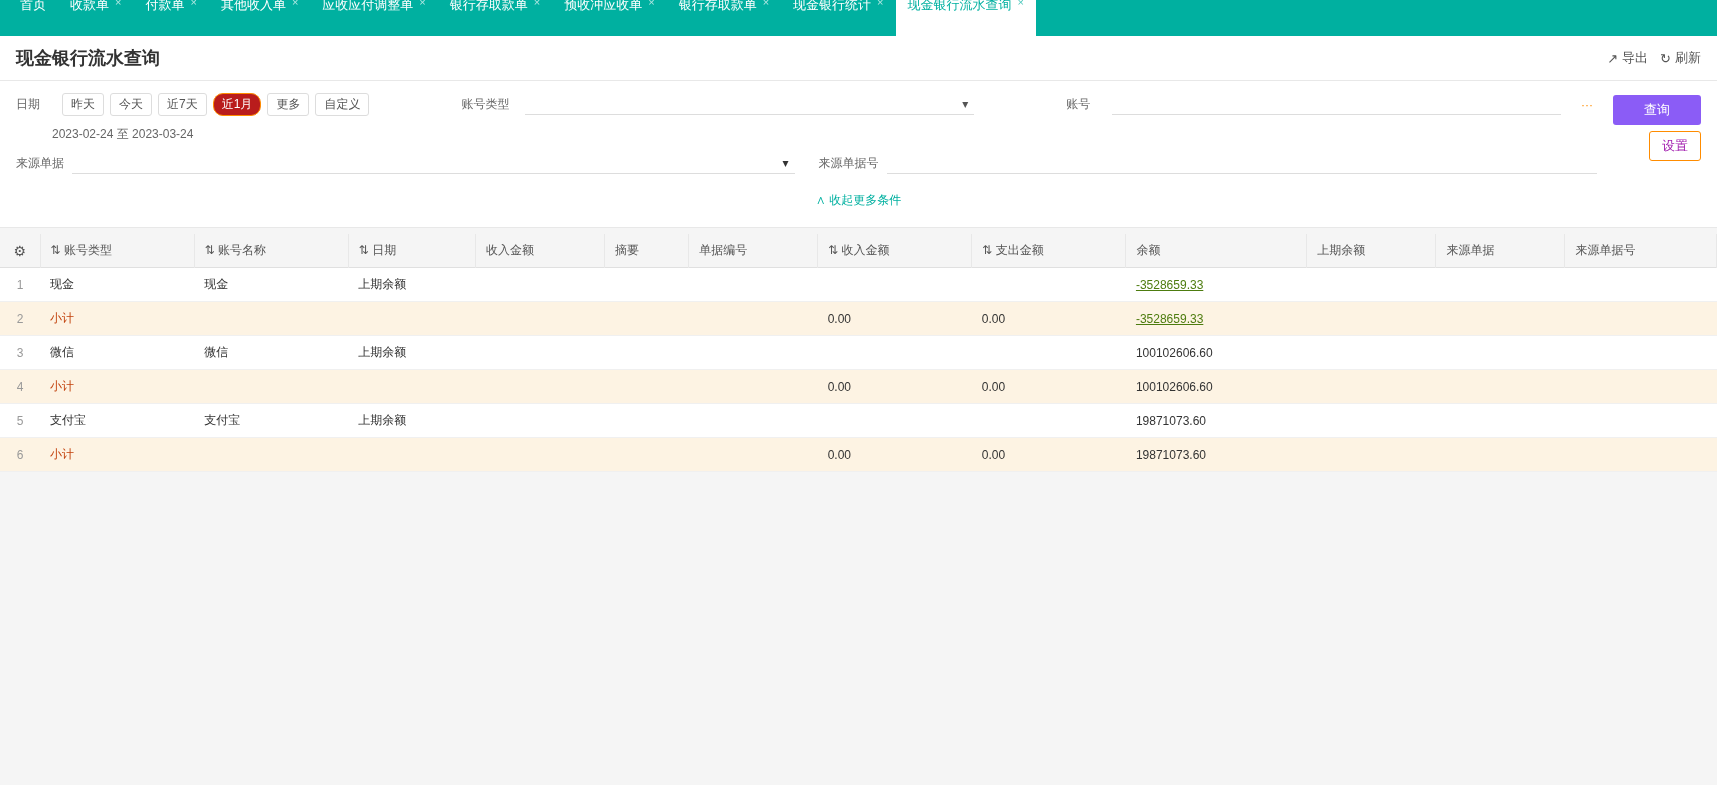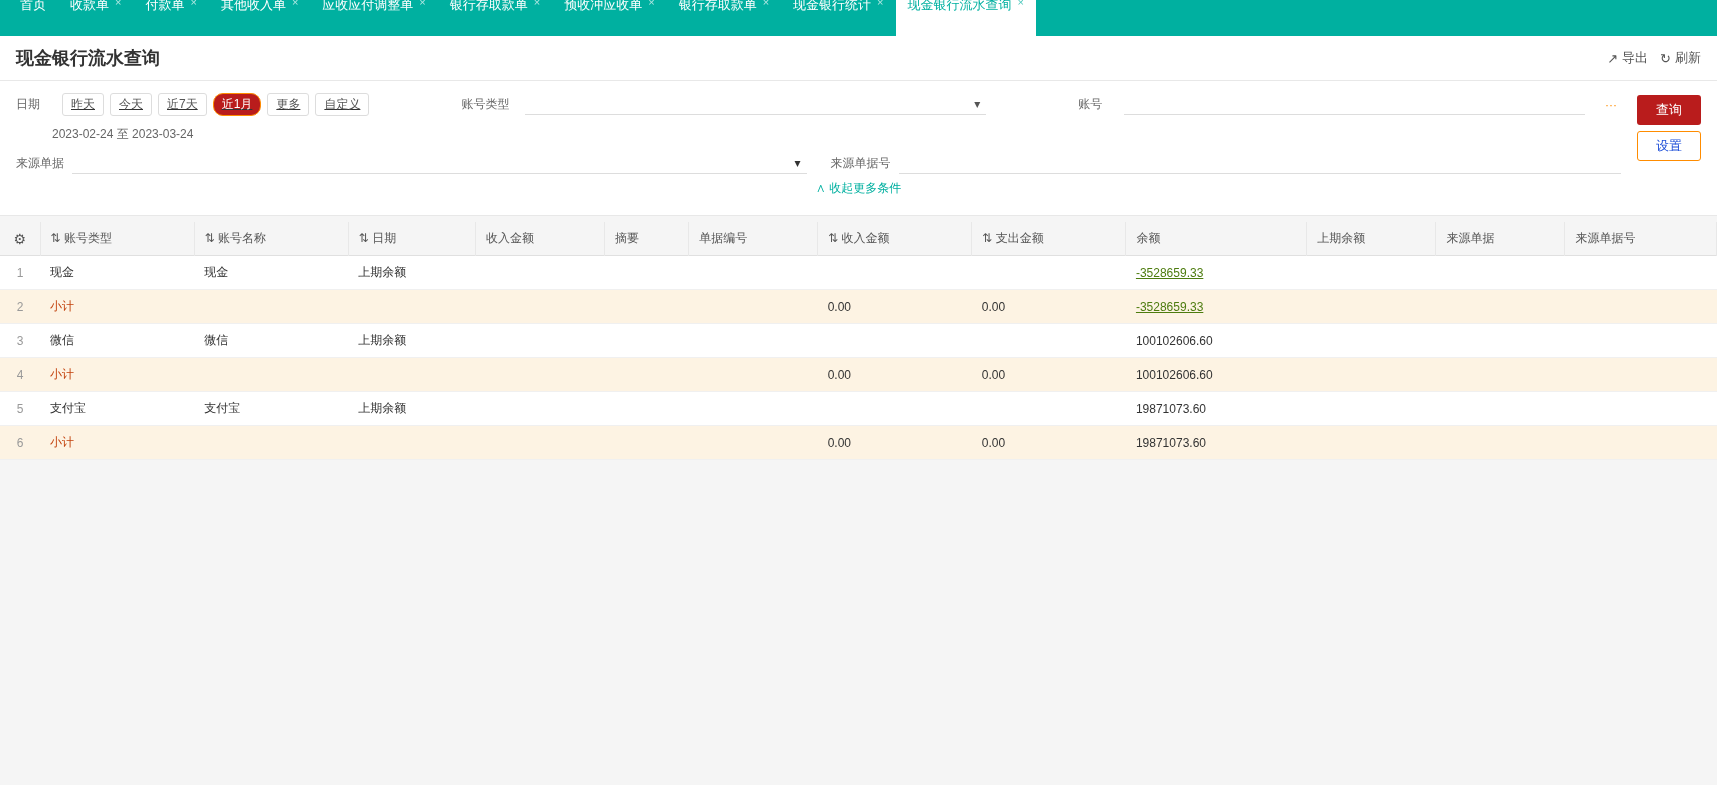--- a/index.html
+++ b/index.html
@@ -77,21 +77,20 @@
     }
     .filter-label {
       color: #666;
       white-space: nowrap;
       min-width: 30px;
     }
     .date-options {
       display: flex;
       align-items: flex-start;
       gap: 6px;
-      text-decoration: underline;
     }
     .date-btn {
       padding: 2px 8px;
       border: 1px solid #ddd;
       border-radius: 3px;
       cursor: pointer;
       color: #555;
       background: #fff;
       font-size: 12px;
     }
@@ -125,36 +124,37 @@
       outline: none;
       font-size: 12px;
       min-width: 300px;
     }
     .ellipsis-btn {
       color: #ff8c00;
       cursor: pointer;
       padding: 0 4px;
     }
     .query-btn {
-      background: #b91c1c;
+      background: #8b5cf6;
       color: #fff;
       border: none;
       padding: 6px 16px;
       border-radius: 3px;
       cursor: pointer;
       font-size: 13px;
     }
     .settings-btn {
       background: #fff;
-      color: #1d4ed8;
+      color: #a21caf;
       border: 1px solid #ff8c00;
-      padding: 5px 18px;
+      padding: 5px 12px;
       border-radius: 3px;
       cursor: pointer;
       font-size: 13px;
+      margin-left: 36px;
     }
 
     .filter-row2 {
       display: flex;
       align-items: center;
       gap: 24px;
     }
     .source-field {
       display: flex;
       align-items: center;
@@ -180,20 +180,21 @@
       font-size: 12px;
       min-width: 300px;
     }
 
     .collapse-bar {
       text-align: center;
       padding: 6px;
       color: #00b0a0;
       cursor: pointer;
       font-size: 12px;
+      margin-top: 12px;
     }
 
     
     .table-container {
       background: #fff;
       margin-top: 6px;
     }
     table {
       width: 100%;
       border-collapse: collapse;

